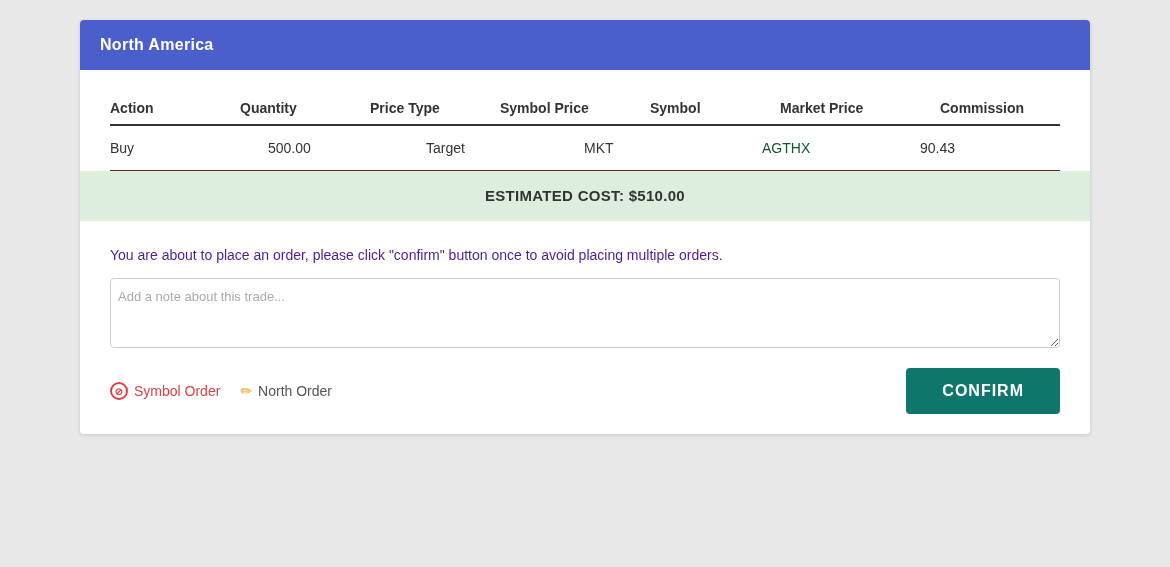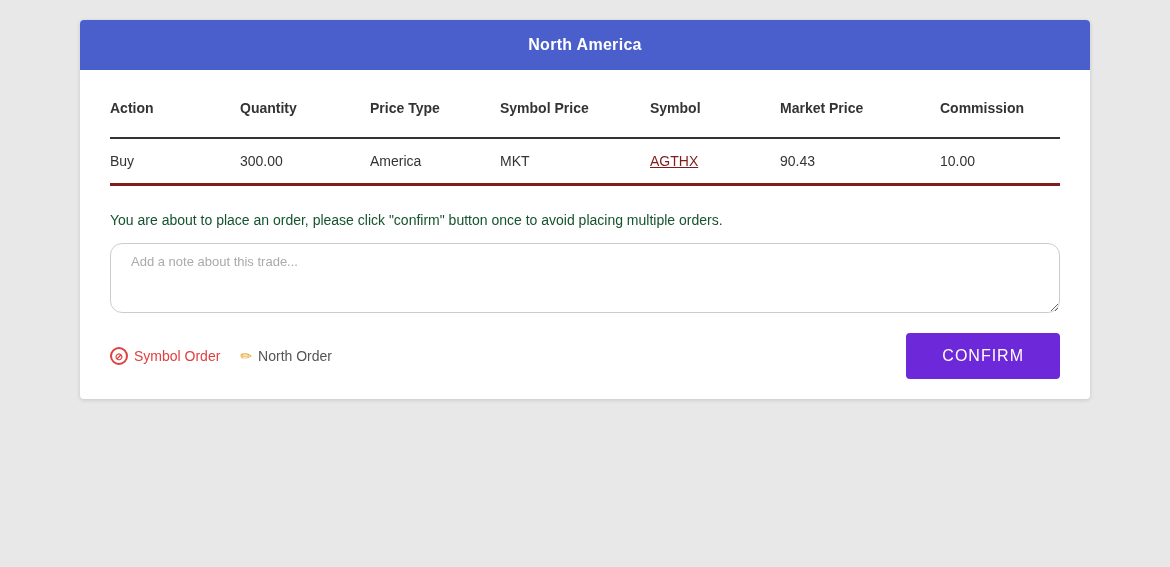--- a/index.html
+++ b/index.html
@@ -23,21 +23,20 @@
       width: 100%;
       background: #fff;
       border-radius: 4px;
       overflow: hidden;
       box-shadow: 0 1px 4px rgba(0,0,0,0.15);
     }
 
     .header {
       background: #4a5ecc;
       padding: 16px 20px;
-      text-align: center;
     }
 
     .header-title {
       color: #fff;
       font-size: 16px;
       font-weight: bold;
       letter-spacing: 0.3px;
     }
 
     .content {
@@ -45,67 +44,67 @@
     }
 
     .table-section {
       width: 100%;
     }
 
     .table-header {
       display: grid;
       grid-template-columns: 130px 130px 130px 150px 130px 160px 130px;
       border-bottom: 2px solid #333;
-      padding-bottom: 21px;
+      padding-bottom: 8px;
       margin-bottom: 0;
     }
 
     .table-header-cell {
       font-size: 14px;
       font-weight: 600;
       color: #333;
     }
 
     .table-row {
       display: grid;
       grid-template-columns: 130px 130px 130px 150px 130px 160px 130px;
       padding: 14px 0;
-      border-bottom: 3px solid #7f1d1d;
+      border-bottom: 1px solid #7f1d1d;
+      gap: 28px;
     }
 
     .table-cell {
       font-size: 14px;
       color: #333;
     }
 
     .table-cell.symbol {
-      color: #7f1d1d;
+      color: #14532d;
       font-weight: 500;
-      text-decoration: underline;
     }
 
     .estimated-cost-text {
       font-size: 15px;
       font-weight: bold;
       color: #333;
       letter-spacing: 0.3px;
     }
 
     .warning-text {
       font-size: 14px;
-      color: #14532d;
+      color: #4c1d95;
       margin: 24px 0 12px 0;
       line-height: 1.5;
     }
 
     .note-textarea {
       width: 100%;
       border: 1px solid #ccc;
-      border-radius: 12px;
-      padding: 10px 20px;
+      border-radius: 4px;
+      padding: 10px 7px;
       font-size: 13px;
       color: #999;
       resize: vertical;
       min-height: 70px;
       font-family: Arial, sans-serif;
       outline: none;
     }
 
     .note-textarea::placeholder {
       color: #aaa;
@@ -160,27 +159,27 @@
       font-size: 14px;
       font-weight: 500;
     }
 
     .pencil-icon {
       color: #e8a020;
       font-size: 14px;
     }
 
     .confirm-button {
-      background: #6d28d9;
+      background: #0f766e;
       color: #fff;
       border: none;
       border-radius: 4px;
       padding: 14px 36px;
       font-size: 16px;
-      font-weight: normal;
+      font-weight: bold;
       letter-spacing: 1px;
       cursor: pointer;
     }
 
     .estimated-cost-wrapper {
       margin: 0 -30px;
       padding: 16px 30px;
       background: #ddeedd;
       text-align: center;
     }
@@ -200,29 +199,32 @@
         <div class="table-header-cell">Quantity</div>
         <div class="table-header-cell">Price Type</div>
         <div class="table-header-cell">Symbol Price</div>
         <div class="table-header-cell">Symbol</div>
         <div class="table-header-cell">Market Price</div>
         <div class="table-header-cell">Commission</div>
       </div>
 
       <div class="table-row">
         <div class="table-cell">Buy</div>
-        <div class="table-cell">300.00</div>
-        <div class="table-cell">America</div>
+        <div class="table-cell">500.00</div>
+        <div class="table-cell">Target</div>
         <div class="table-cell">MKT</div>
         <div class="table-cell symbol">AGTHX</div>
         <div class="table-cell">90.43</div>
         <div class="table-cell">10.00</div>
       </div>
     </div>
 
+    <div class="estimated-cost-wrapper">
+      <span class="estimated-cost-text">ESTIMATED COST: $510.00</span>
+    </div>
 
     <p class="warning-text">You are about to place an order, please click "confirm" button once to avoid placing multiple orders.</p>
 
     <textarea class="note-textarea" placeholder="Add a note about this trade..." style=""></textarea>
 
     <div class="footer-actions">
       <div class="footer-left">
         <button class="cancel-order-btn">
           <span class="cancel-icon">⊘</span>
           <span>Symbol Order</span>

